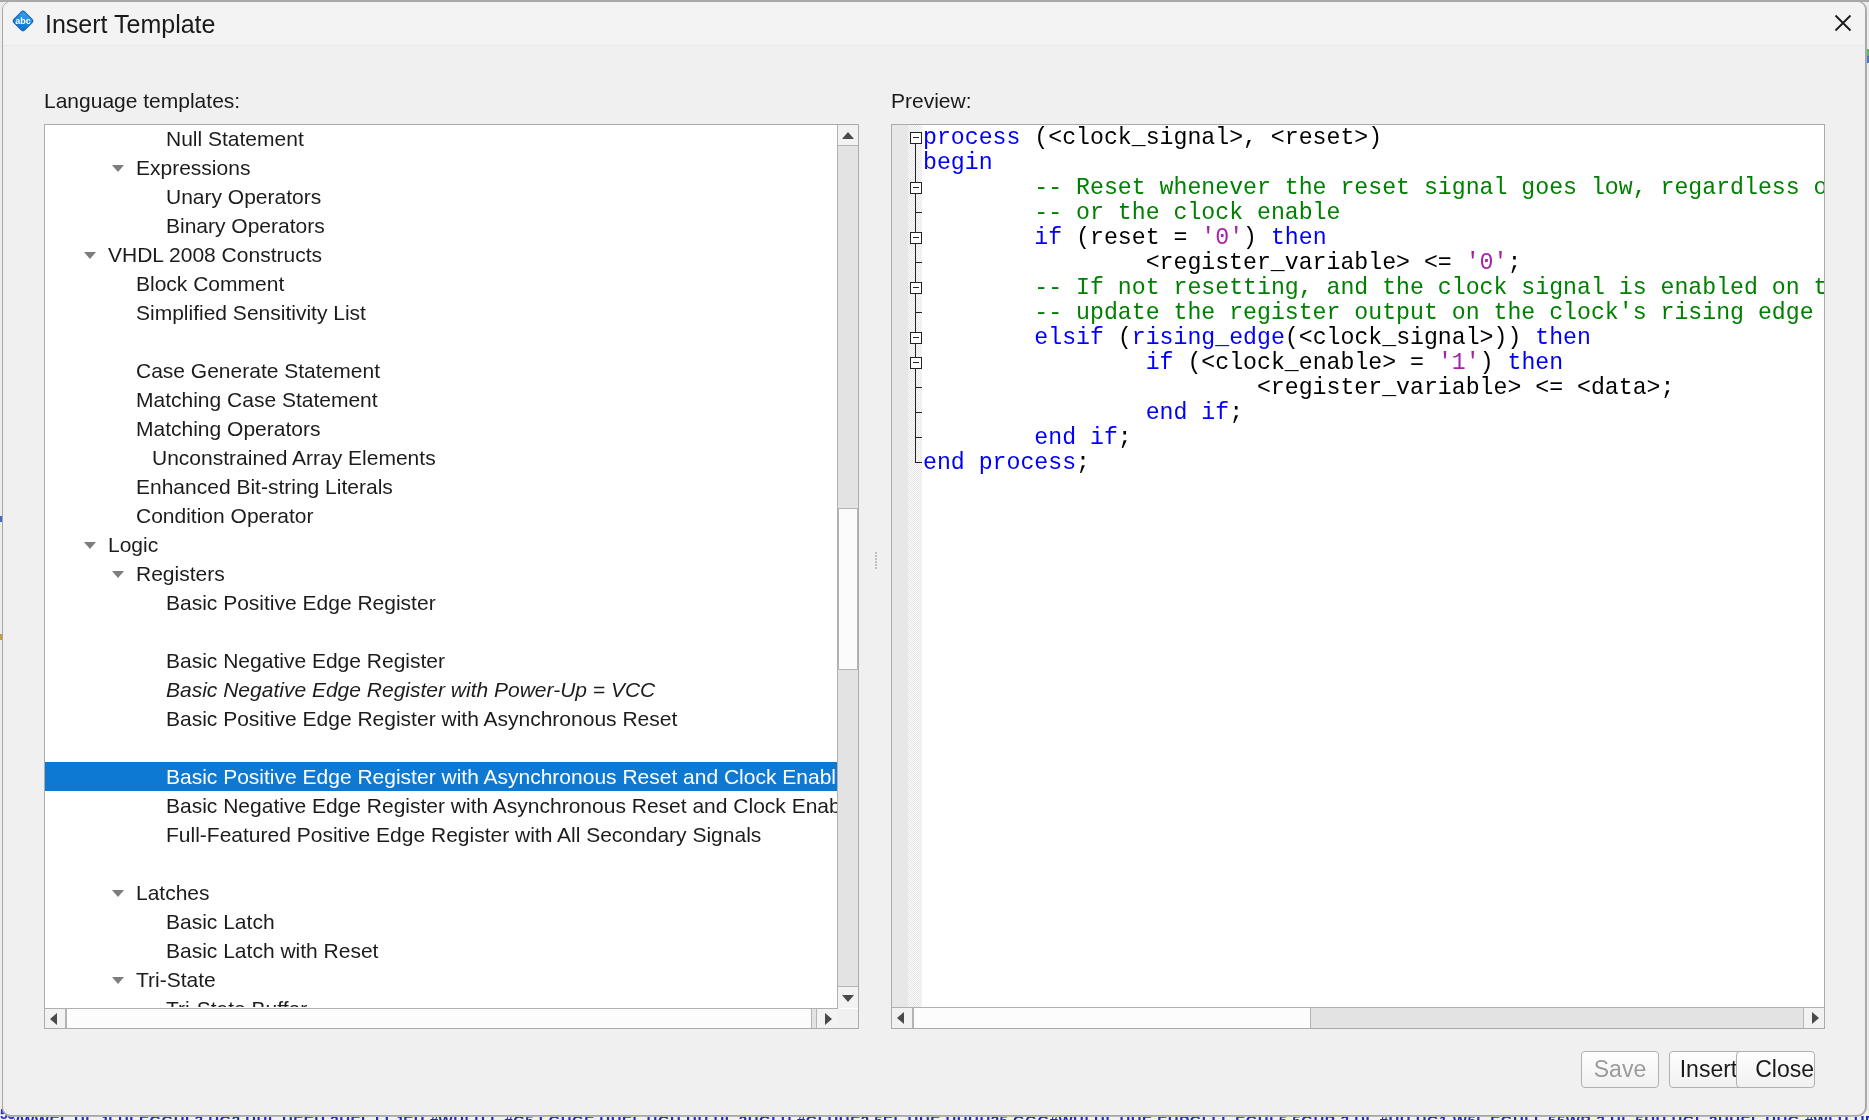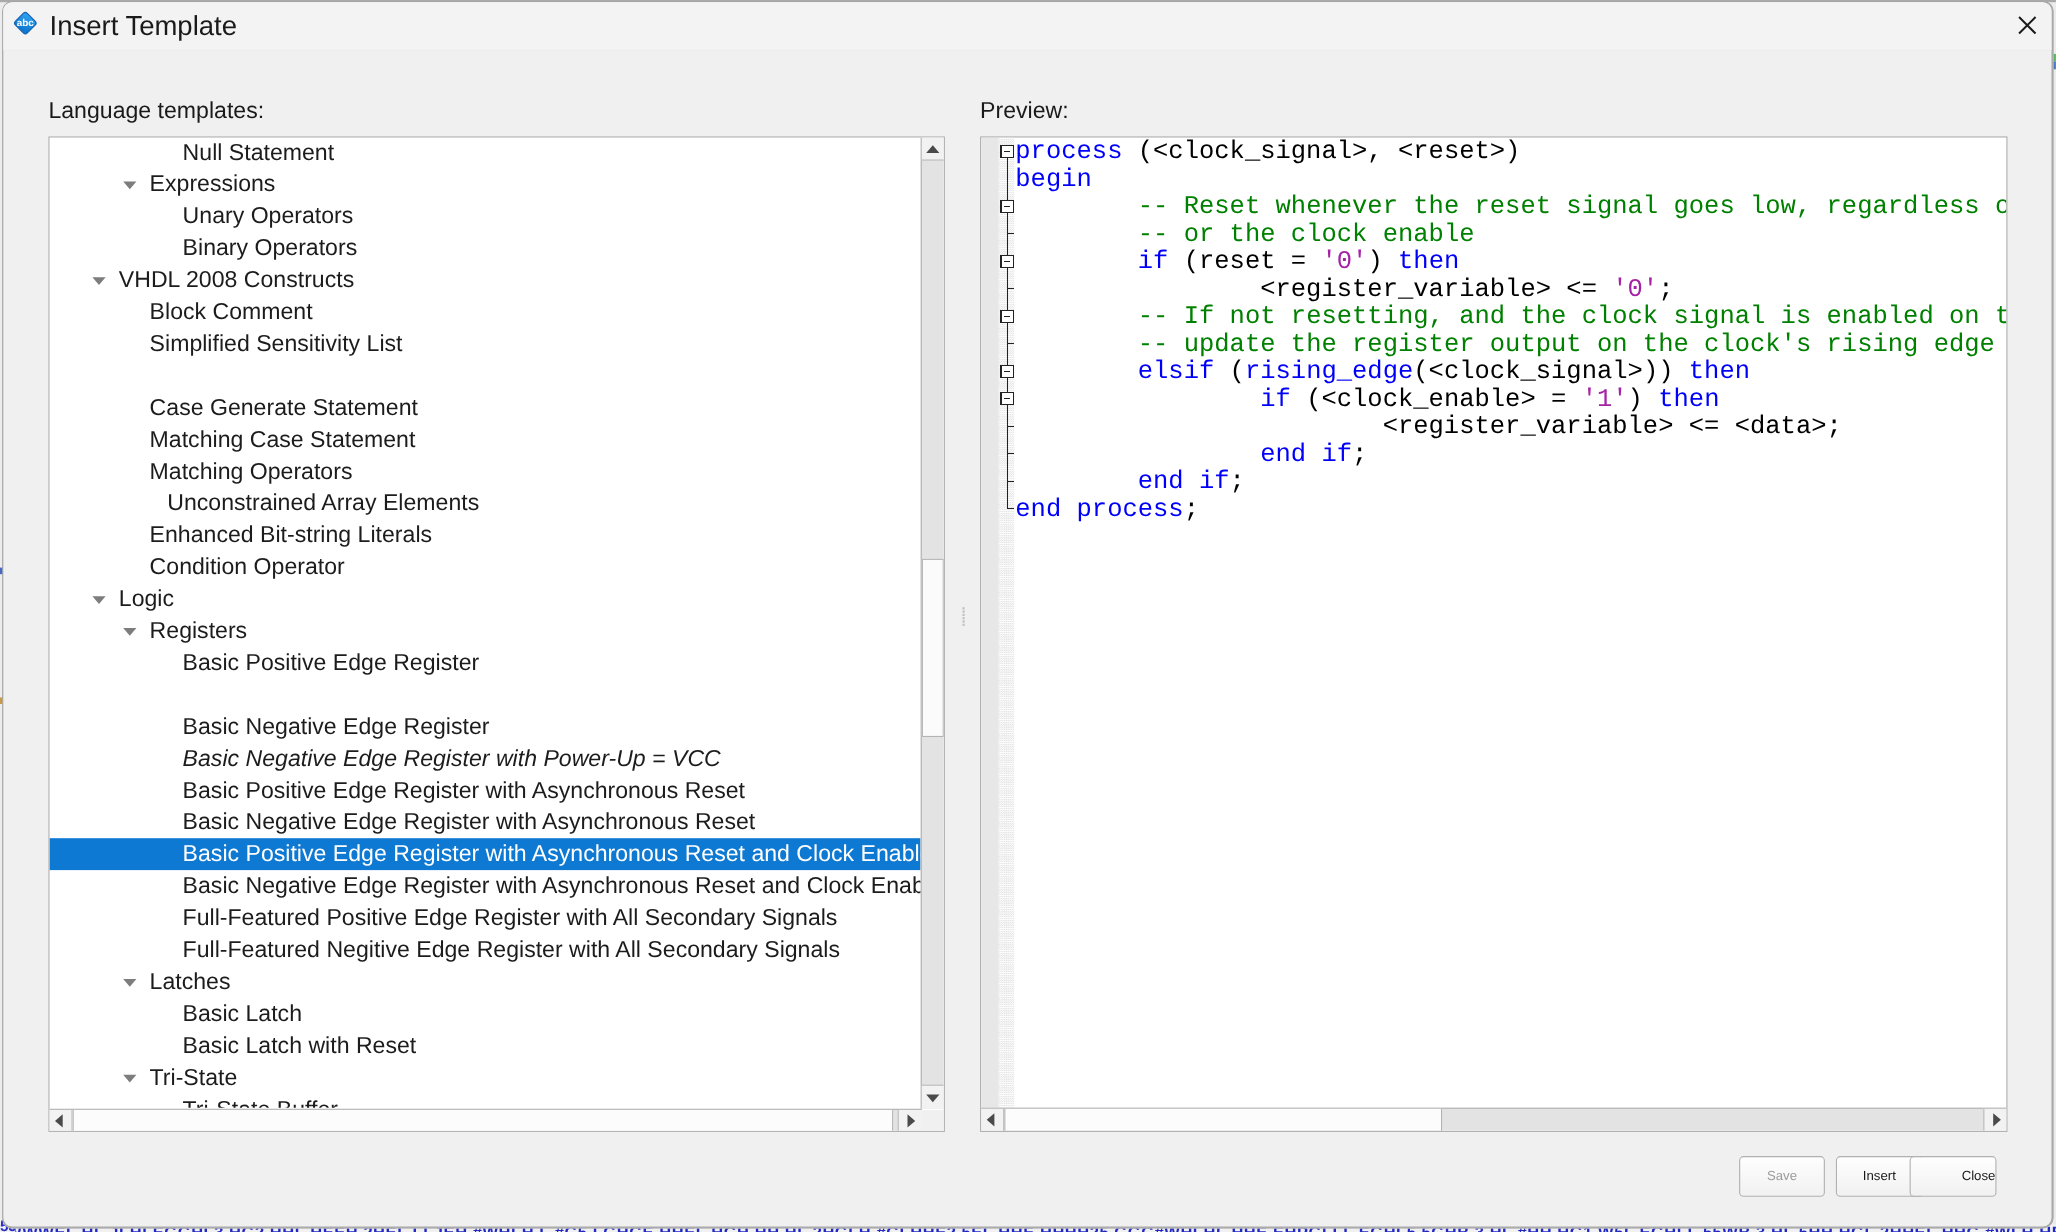--- a/index.html
+++ b/index.html
@@ -67,21 +67,21 @@
   #phsb .lf { left:0; top:0; width:21px; height:21px; border-right:1px solid #b6b6b6; }
   #phsb .rt { left:911px; top:0; width:21px; height:21px; border-left:1px solid #b6b6b6; }
   #phsb .thumb { position:absolute; left:21px; top:0; width:398px; height:21px;
                  background:#fcfcfc; border:1px solid #b3b3b3; border-top:none; }
 
   
   .dot { position:absolute; width:2px; height:2px; background:#c0c0c0; left:875px; }
 
   
   .btn { position:absolute; top:1051px; height:37px; background:linear-gradient(#fefefe,#f1f1f1);
-         border:1px solid #b1b1b1; border-radius:4px; font-size:12px; color:#1a1a1a;
+         border:1px solid #b1b1b1; border-radius:4px; font-size:23px; color:#1a1a1a;
          text-align:center; line-height:35px; }
   #bSave { left:1581px; width:78px; color:#9b9b9b; }
   #bIns  { left:1669px; width:79px; }
   #bCls  { left:1736px; width:79px;text-align:right; }
 </style>
 </head>
 <body>
 <div class="abs" id="topline"></div>
 <div class="abs" id="garble">;WWWEL  HL  JLHLEGGHL3  HG2  HHL  HEEH  2HEL LLJEH  #WHLH  L  #G5  LGHGE  HHEL HGH HH  HL  2HGLH  #GLHHE2   5EL  HHE  HHHH25  GGG#WHLHL  HHE  EHPGLLL  EGHL5 5GHB 3  HL  #HH  HG1  W5L  EGHLL 55WB 3  HL  5HH  HGL  2HHEL  HHG  #WLH  HEL  GHLLE  HHGE2  LLH  GGHW  HLE  5HLG  HHLL  EG2L  WHL  HGELL  HLG  HHE</div>
 <div class="abs" style="left:0;top:1108px;width:14px;height:12px;background:#f1f1f1;color:#2a30c8;font-weight:bold;font-size:14px;line-height:12px;overflow:hidden;">5J</div>
@@ -122,25 +122,23 @@
       <div class="row" style="top: 290px; left: 91px;">Matching Operators</div>
       <div class="row" style="top: 319px; left: 91px; margin-left: 16px;">Unconstrained Array Elements</div>
       <div class="row" style="top: 348px; left: 91px;">Enhanced Bit-string Literals</div>
       <div class="row" style="top: 377px; left: 91px;">Condition Operator</div>
       <div class="row" style="top: 406px; left: 63px;">Logic<span class="arr" style="left: -24px;"></span></div>
       <div class="row" style="top: 435px; left: 91px;">Registers<span class="arr" style="left: -24px;"></span></div>
       <div class="row" style="top: 464px; left: 121px;">Basic Positive Edge Register</div>
       <div class="row" style="top: 522px; left: 121px;">Basic Negative Edge Register</div>
       <div class="row" style="top: 551px; left: 121px; font-style: italic;">Basic Negative Edge Register with Power-Up = VCC</div>
       <div class="row" style="top: 580px; left: 121px;">Basic Positive Edge Register with Asynchronous Reset</div>
-      <div class="row" style="top: 609px; left: 121px;">Basic Negative Edge Register with Asynchronous Reset</div>
       <div class="row sel" style="top: 638px;"><span class="txt" style="left:121px">Basic Positive Edge Register with Asynchronous Reset and Clock Enable</span></div>
       <div class="row" style="top: 667px; left: 121px;">Basic Negative Edge Register with Asynchronous Reset and Clock Enable</div>
       <div class="row" style="top: 696px; left: 121px;">Full-Featured Positive Edge Register with All Secondary Signals</div>
-      <div class="row" style="top: 725px; left: 121px;">Full-Featured Negitive Edge Register with All Secondary Signals</div>
       <div class="row" style="top: 754px; left: 91px;">Latches<span class="arr" style="left: -24px;"></span></div>
       <div class="row" style="top: 783px; left: 121px;">Basic Latch</div>
       <div class="row" style="top: 812px; left: 121px;">Basic Latch with Reset</div>
       <div class="row" style="top: 841px; left: 91px;">Tri-State<span class="arr" style="left: -24px;"></span></div>
       <div class="row" style="top: 870px; left: 121px;">Tri-State Buffer</div>
     </div>
   <div class="sbv" id="vsb">
     <div class="sb-btn up">
         <span class="tri" style="left:4px;top:7px;border-left:6px solid transparent;border-right:6px solid transparent;border-bottom:7px solid #4a4a4a;"></span>
       </div>

